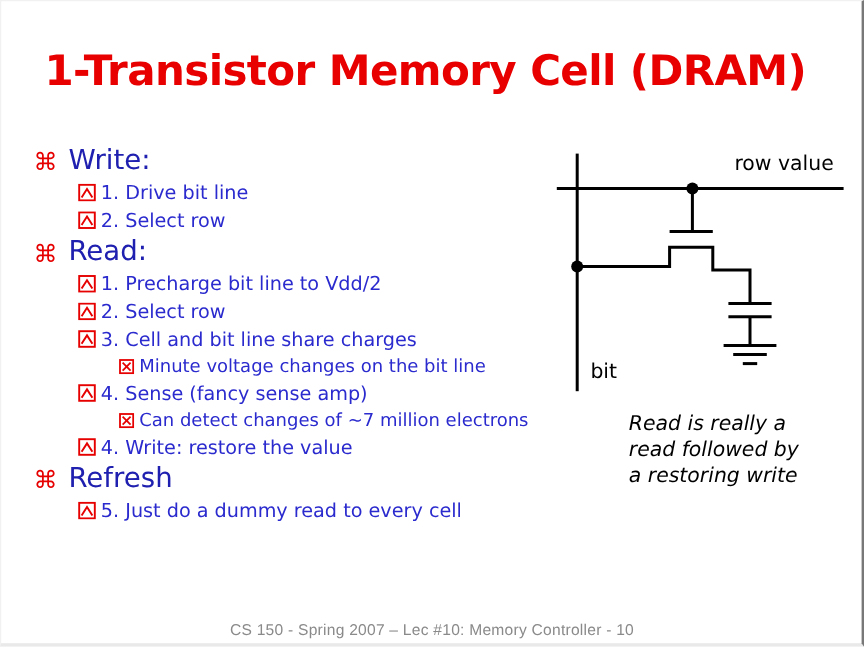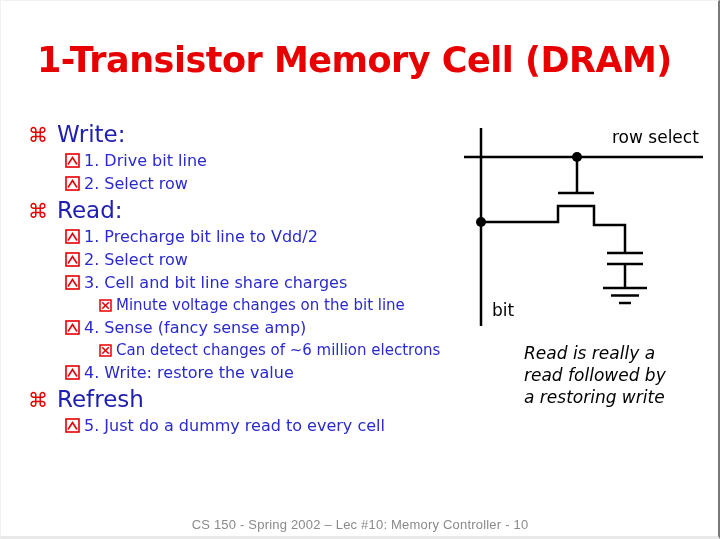--- a/index.html
+++ b/index.html
@@ -111,21 +111,21 @@
         <polyline points="3,11.5 7.5,4.5 12,11.5" fill="none" stroke="#e60000" stroke-width="1.6"></polyline>
       </svg>
     <span>4. Sense (fancy sense amp)</span>
   </div>
   <div class="li l3">
     <svg class="bsvg" width="13" height="13" viewBox="0 0 13 13">
         <rect x="1" y="1" width="11" height="11" fill="none" stroke="#e60000" stroke-width="1.5"></rect>
         <line x1="3.2" y1="3.2" x2="9.8" y2="9.8" stroke="#e60000" stroke-width="1.5"></line>
         <line x1="9.8" y1="3.2" x2="3.2" y2="9.8" stroke="#e60000" stroke-width="1.5"></line>
       </svg>
-    <span>Can detect changes of ~6 million electrons</span>
+    <span>Can detect changes of ~7 million electrons</span>
   </div>
   <div class="li l2">
     <svg class="bsvg" width="15" height="15" viewBox="0 0 15 15">
         <rect x="1" y="1" width="13" height="13" fill="none" stroke="#e60000" stroke-width="1.6"></rect>
         <polyline points="3,11.5 7.5,4.5 12,11.5" fill="none" stroke="#e60000" stroke-width="1.6"></polyline>
       </svg>
     <span>4. Write: restore the value</span>
   </div>
   <div class="li l1">
     <span class="b1">⌘</span>
@@ -149,22 +149,22 @@
   <circle cx="122" cy="52" r="5" fill="#000" stroke="none"></circle>
   <circle cx="26" cy="117" r="5" fill="#000" stroke="none"></circle>
   <line x1="152" y1="148" x2="188" y2="148"></line>
   <line x1="152" y1="159" x2="188" y2="159"></line>
   <line x1="170" y1="159" x2="170" y2="183"></line>
   <line x1="148" y1="183" x2="192" y2="183"></line>
   <line x1="156" y1="190.5" x2="184" y2="190.5"></line>
   <line x1="164" y1="198" x2="176" y2="198"></line>
 </svg>
 
-<div class="diag-label" id="rowselect-label">row select</div>
+<div class="diag-label" id="rowselect-label">row value</div>
 <div class="diag-label" id="bit-label">bit</div>
 
 <div class="note">
   <div>Read is really a</div>
   <div>read followed by</div>
   <div>a restoring write</div>
 </div>
 
-<div class="footer">CS 150 - Spring  2002 – Lec #10: Memory Controller - 10</div>
+<div class="footer">CS 150 - Spring  2007 – Lec #10: Memory Controller - 10</div>
 
 </body></html>

